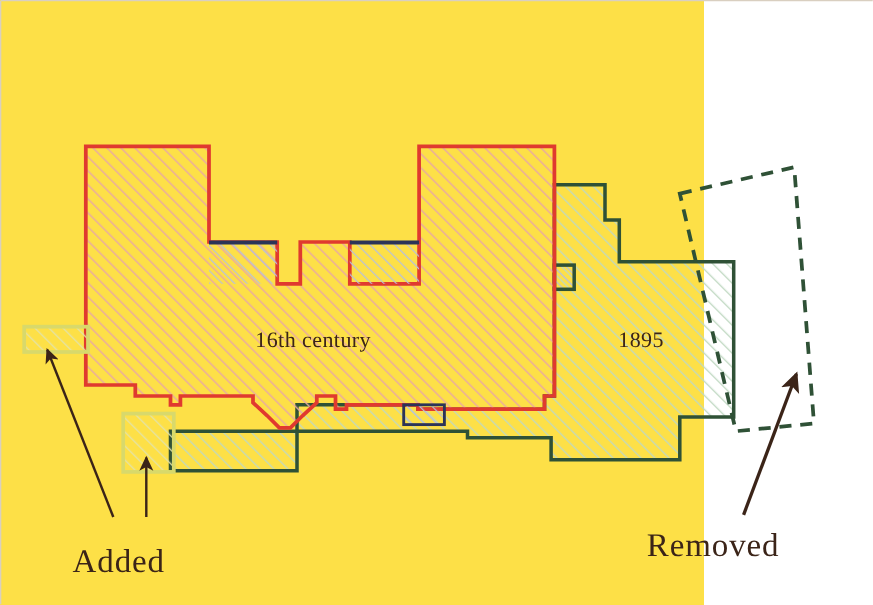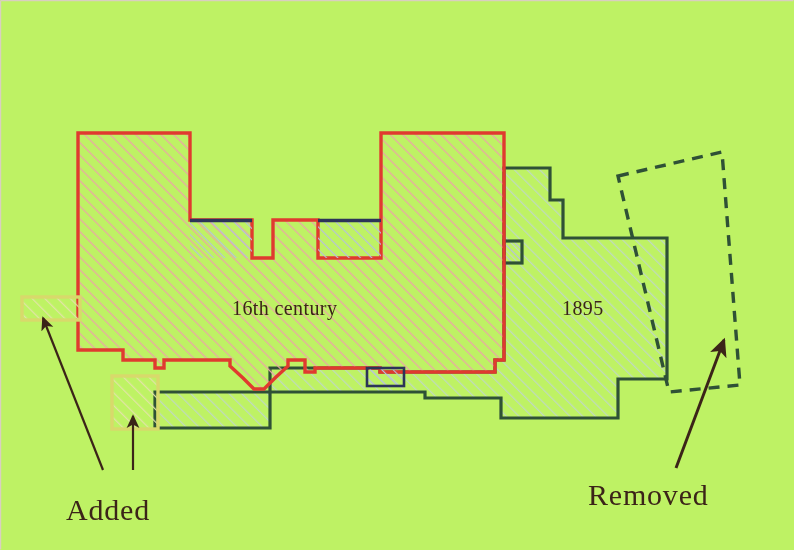--- a/index.html
+++ b/index.html
@@ -8,23 +8,23 @@
     background: #ffffff;
   }
   body {
     width: 794px;
     height: 550px;
     overflow: hidden;
     font-family: "Liberation Serif", serif;
   }
   #plan-root {
     position: relative;
-    width: 794px;
+    width: 640px;
     height: 550px;
-    background: #bef264;
+    background: #fde047;
   }
   svg.plan-canvas {
     display: block;
     width: 794px;
     height: 550px;
   }
   text.region-label {
     font-family: "Liberation Serif", serif;
     font-size: 20px;
     fill: #3b2418;

